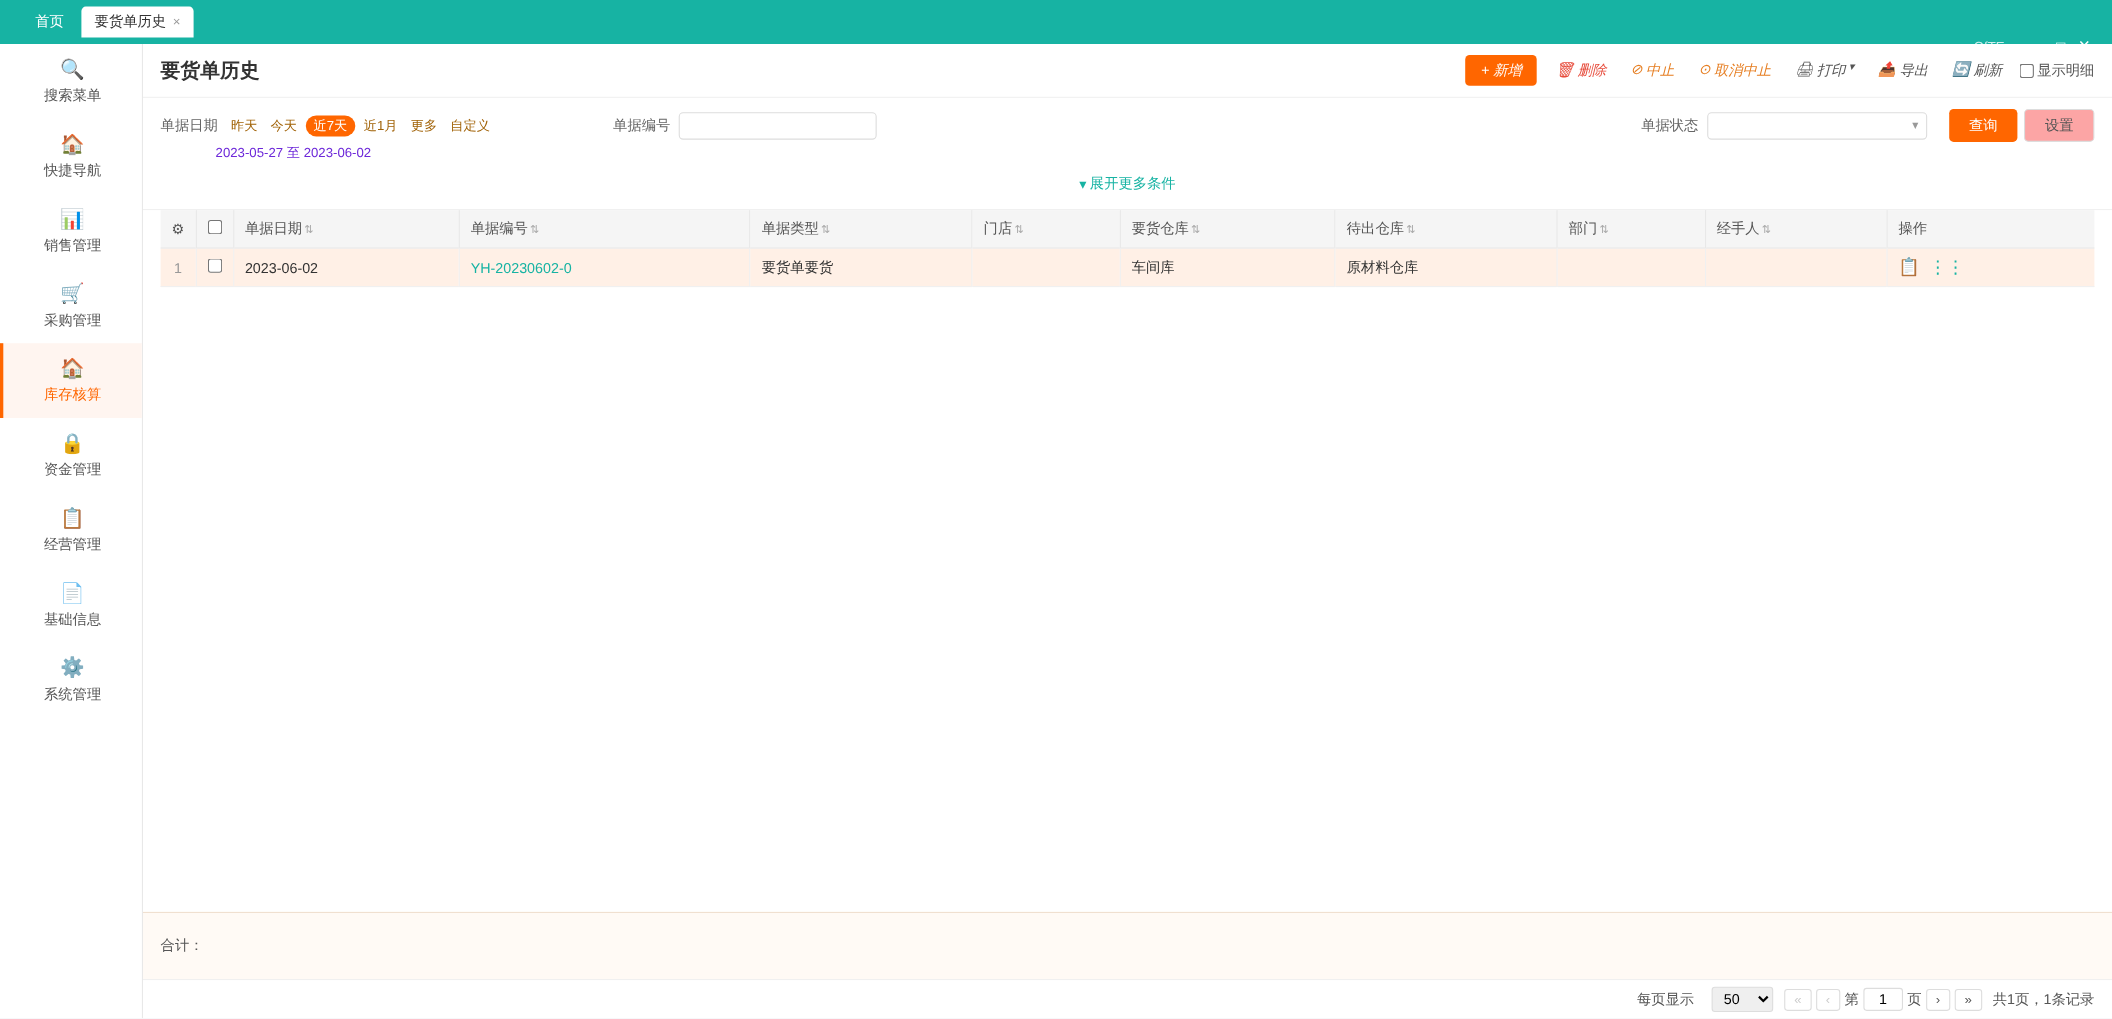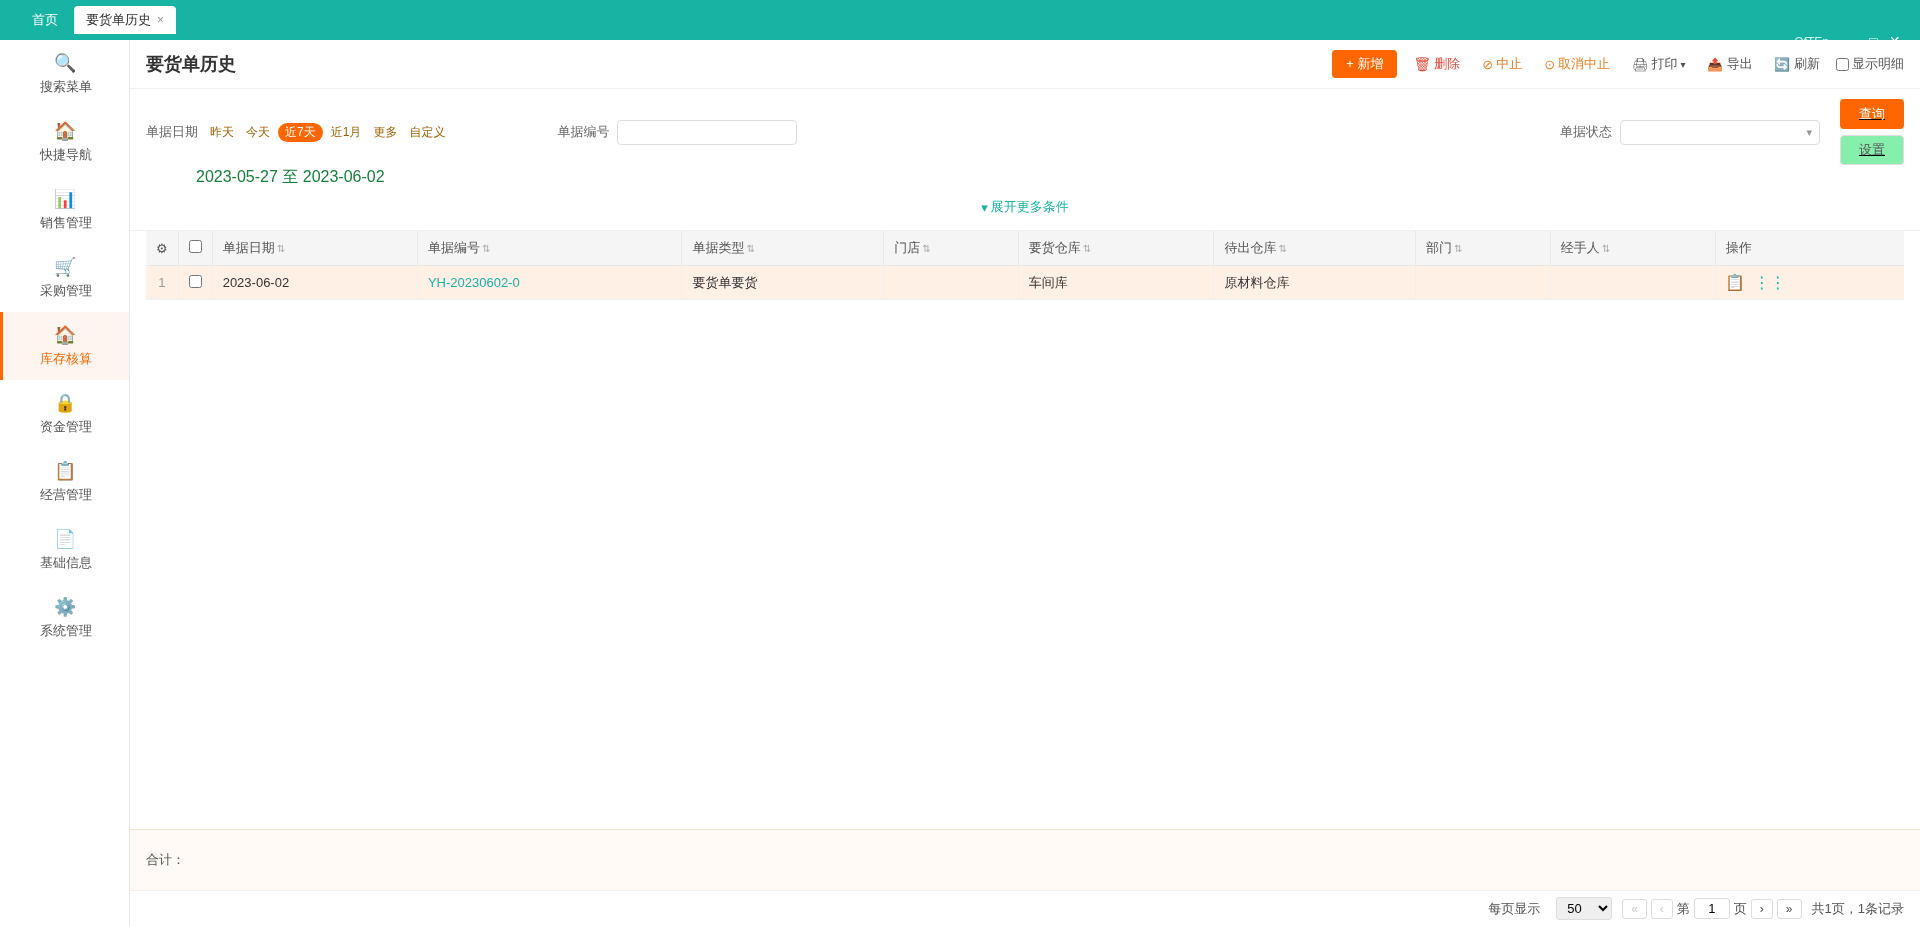--- a/index.html
+++ b/index.html
@@ -110,27 +110,28 @@
       color: #333;
       flex: 1;
     }
     .toolbar {
       display: flex;
       align-items: center;
       gap: 10px;
     }
     .toolbar-btn {
       display: flex;
-      align-items: center;
+      align-items: flex-start;
       gap: 3px;
       cursor: pointer;
       color: #555;
       font-size: 13px;
       padding: 4px 6px;
       border-radius: 3px;
+      font-style: italic;
     }
     .toolbar-btn.primary {
       background: #ff6600;
       color: #fff;
       padding: 5px 14px;
       border-radius: 4px;
     }
     .toolbar-btn.danger { color: #e74c3c; }
     .toolbar-btn.warning { color: #e67e22; }
 
@@ -168,22 +169,22 @@
       border-radius: 3px;
       font-size: 12px;
     }
     .date-shortcut.active {
       background: #ff6600;
       color: #fff;
       border-radius: 10px;
       padding: 1px 7px;
     }
     .filter-date-range {
-      color: #15803d;
-      font-size: 16px;
+      color: #6d28d9;
+      font-size: 12px;
     }
     .filter-input {
       border: 1px solid #ddd;
       border-radius: 4px;
       padding: 4px 8px;
       width: 180px;
       outline: none;
       color: #333;
     }
     .filter-select {
@@ -219,35 +220,34 @@
       cursor: pointer;
       font-size: 13px;
       padding: 4px 8px;
       margin: 6px auto 0;
       width: fit-content;
     }
 
     
     .filter-actions {
       display: flex;
-      flex-direction: column;
+      flex-direction: row;
       gap: 6px;
-      text-decoration: underline;
     }
     .btn-query {
       background: #ff6600;
       color: #fff;
       border: none;
       border-radius: 4px;
       padding: 6px 18px;
       cursor: pointer;
       font-size: 13px;
     }
     .btn-settings {
-      background: #86efac;
+      background: #fca5a5;
       color: #555;
       border: 1px solid #ddd;
       border-radius: 4px;
       padding: 5px 18px;
       cursor: pointer;
       font-size: 13px;
     }
 
     
     .table-area {

